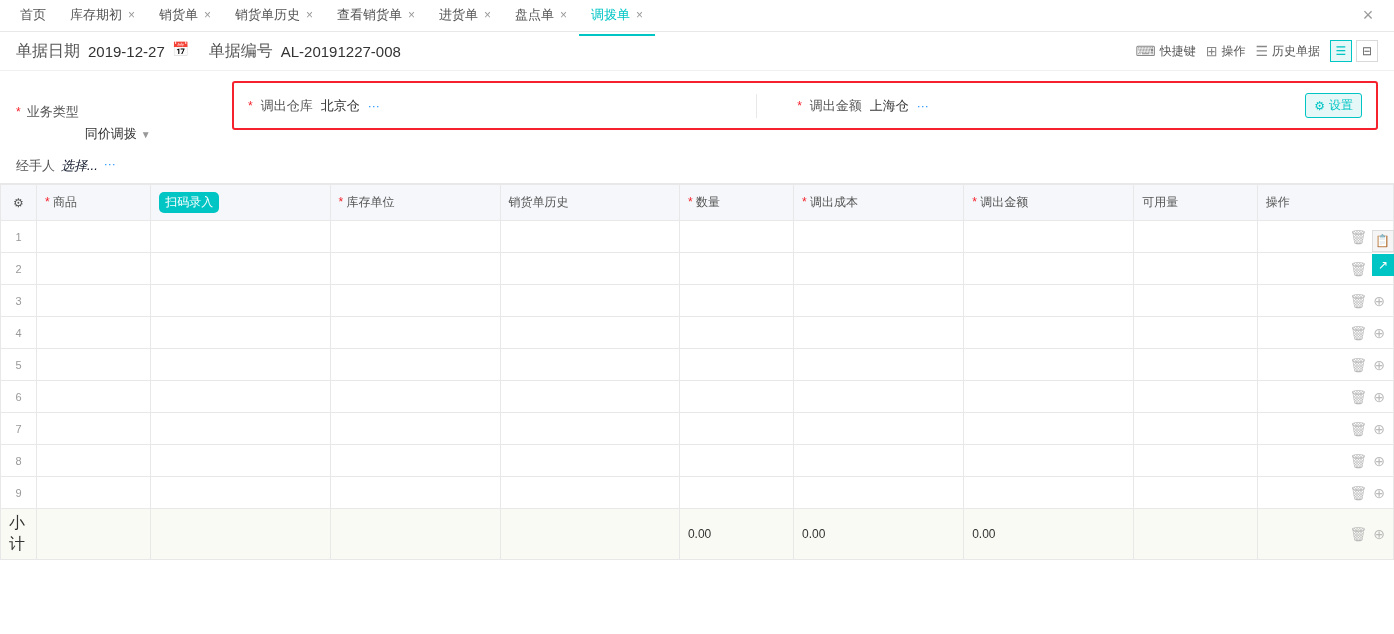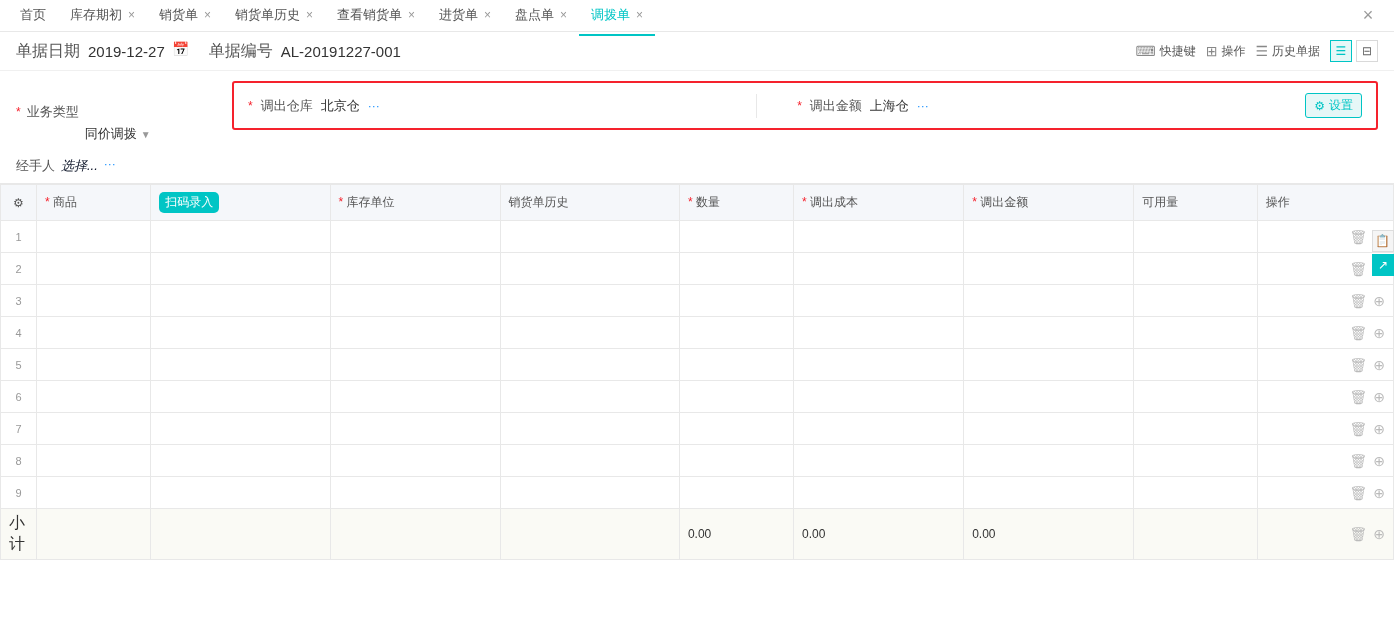--- a/index.html
+++ b/index.html
@@ -333,21 +333,21 @@
 <div class="main-content">
 
   <div class="toolbar">
     <div class="toolbar-group">
       <span class="toolbar-label">单据日期</span>
       <span class="toolbar-value">2019-12-27</span>
       <span class="toolbar-icon-btn" title="选择日期">📅</span>
     </div>
     <div class="toolbar-group">
       <span class="toolbar-label">单据编号</span>
-      <span class="toolbar-value">AL-20191227-001</span>
+      <span class="toolbar-value">AL-20191227-008</span>
     </div>
     <div class="toolbar-right">
       <div class="toolbar-action-btn">
         <span class="icon">⌨</span>
         <span>快捷键</span>
       </div>
       <div class="toolbar-action-btn">
         <span class="icon">⊞</span>
         <span>操作</span>
       </div>

